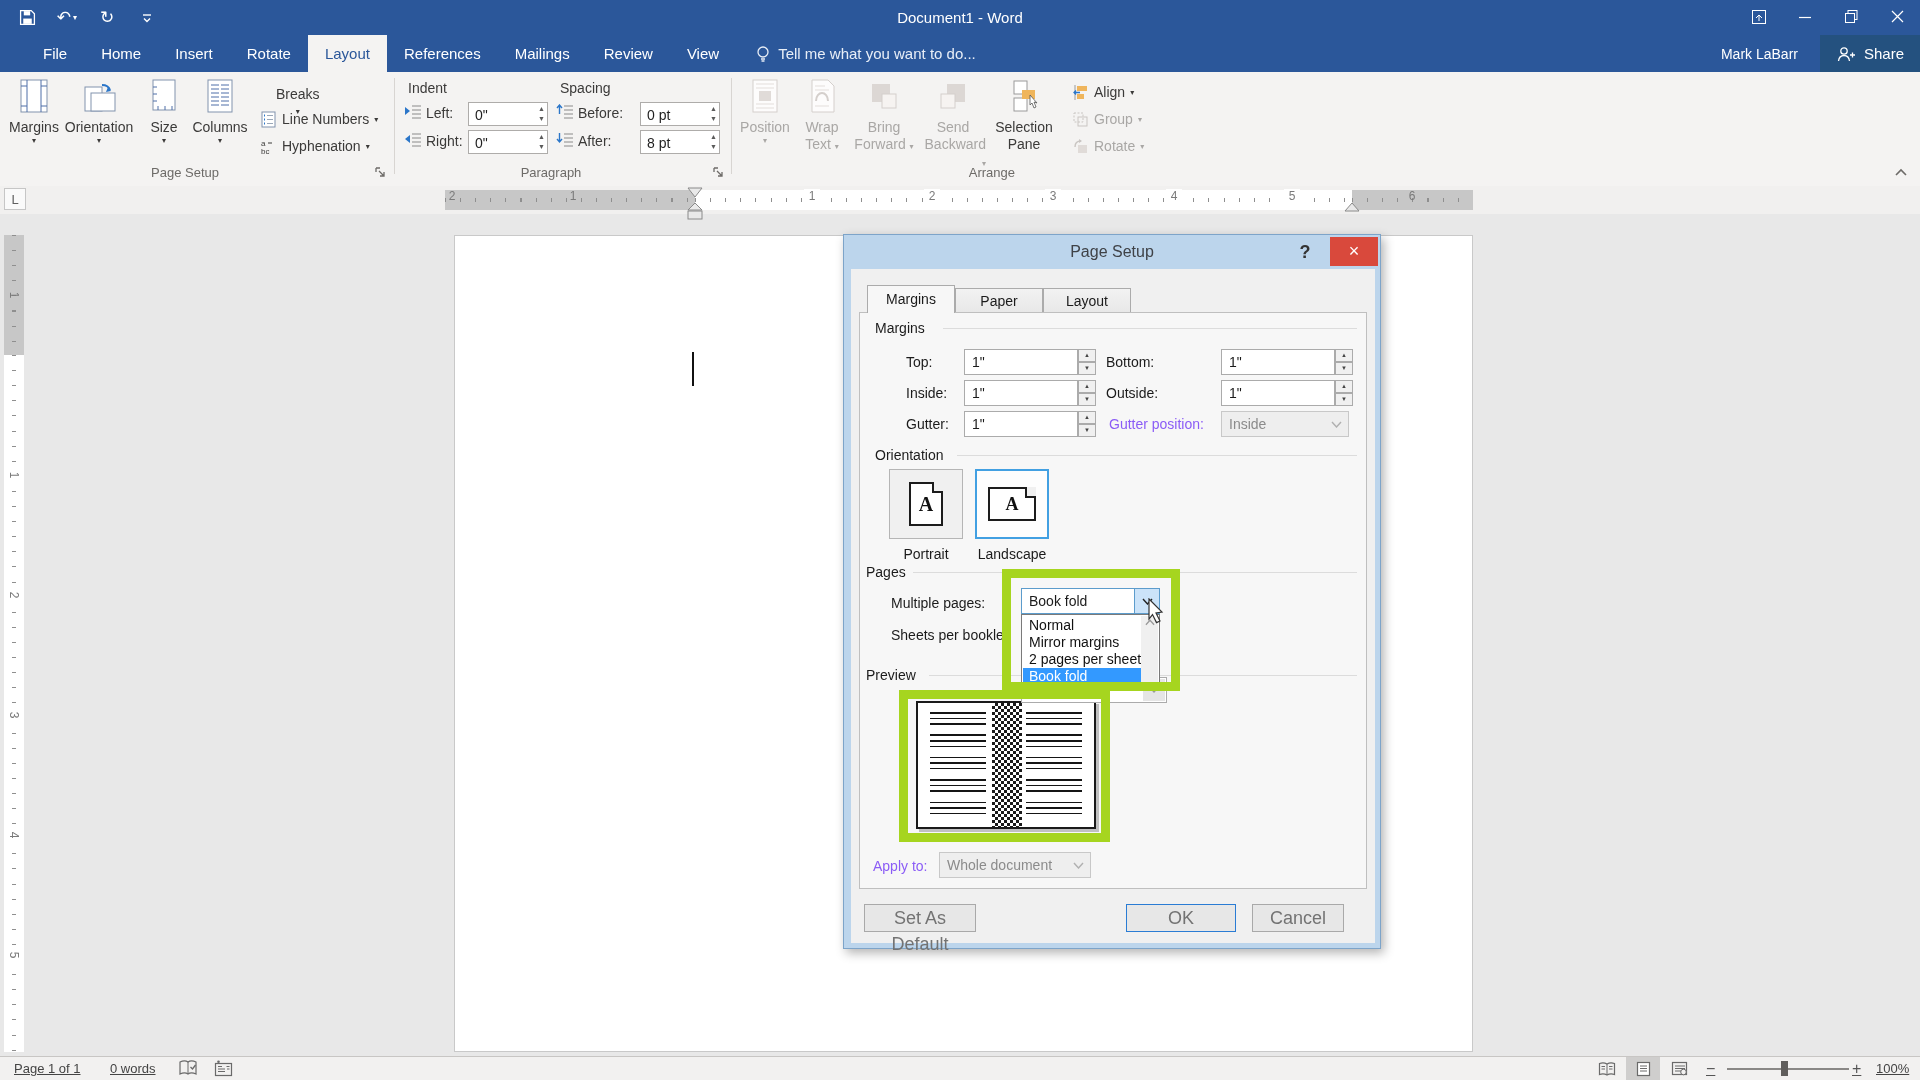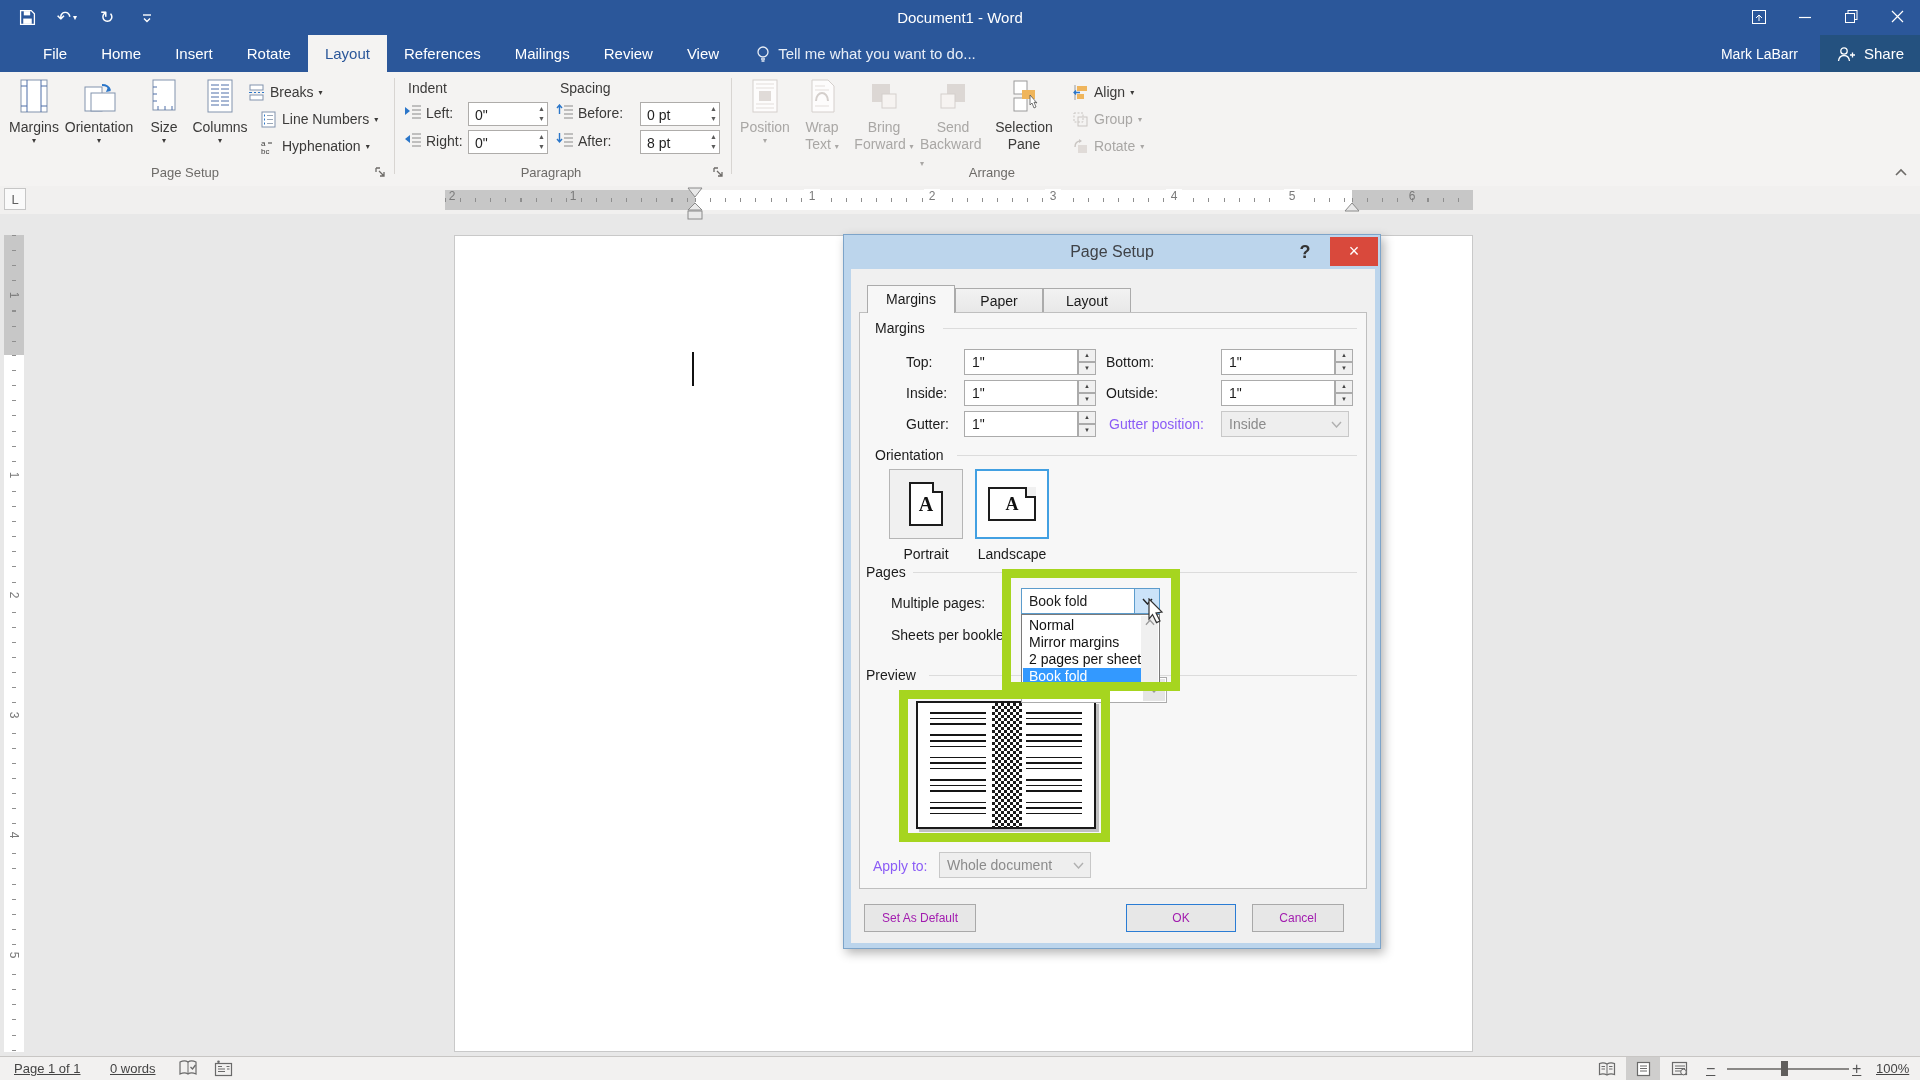--- a/index.html
+++ b/index.html
@@ -29,21 +29,21 @@
   .sharebox{height:37px;display:flex;align-items:center;gap:8px;background:#24517f;padding:0 16px;font-size:15px;}
 
   
   .ribbon{position:absolute;left:0;top:72px;width:1920px;height:114px;background:#f4f3f2;border-bottom:1px solid #d2d0ce;}
   .gsep{position:absolute;top:6px;width:1px;height:96px;background:#d8d5d2;}
   .glabel{position:absolute;top:93px;font-size:13px;color:#6d6b68;text-align:center;}
   .launcher{position:absolute;top:94px;width:15px;height:15px;}
   .bigbtn{position:absolute;top:4px;display:flex;flex-direction:column;align-items:center;}
   .bigbtn .blabel{font-size:14px;color:#3b3a39;line-height:17px;}
   .bigbtn .bcaret{font-size:8px;color:#3b3a39;line-height:9px;}
-  .bigbtn.dis .blabel,.bigbtn.dis .bcaret{color:#a9a7a5;}
+  .bigbtn.dis .blabel,.bigbtn.dis .bcaret{color:#a9a7a5;text-align:right;}
   .iconbox{height:40px;display:flex;align-items:center;justify-content:center;margin-bottom:3px;}
   .smallbtn{position:absolute;display:flex;align-items:center;gap:5px;height:22px;font-size:14px;color:#3b3a39;white-space:nowrap;}
   .smallbtn .bcaret{font-size:8px;}
   .rfield{position:absolute;width:80px;height:24px;background:#fff;border:1px solid #aeacaa;font-size:14px;
           line-height:24px;padding-left:6px;box-sizing:border-box;color:#1f1f1f;}
   .rspin{position:absolute;right:2px;top:1px;display:flex;flex-direction:column;line-height:10px;font-size:7px;color:#5a5a5a;text-align:center;}
   .rowlab{position:absolute;font-size:14px;color:#3b3a39;}
   .collapse{position:absolute;right:12px;top:96px;}
 
   
@@ -105,21 +105,21 @@
   .dditem.sel{background:#3399ff;color:#fff;}
   .ddscroll{position:absolute;right:1px;top:1px;width:17px;height:70px;background:#f0f0f0;display:flex;justify-content:center;padding-top:3px;box-sizing:border-box;}
   .spread{position:absolute;width:180px;height:128px;background:#fff;border:2px solid #1a1a1a;box-sizing:border-box;
           box-shadow:3px 3px 0 rgba(0,0,0,.22);z-index:2;}
   .txtcol{position:absolute;top:9px;width:56px;height:108px;
           background-image:repeating-linear-gradient(to bottom,transparent 0 17px,#fff 17px 22px),
                            repeating-linear-gradient(to bottom,#151515 0 1.5px,transparent 1.5px 5.6px);}
   .gutter{position:absolute;left:74px;top:0;width:30px;height:124px;
           background:conic-gradient(#1a1a1a 25%,#fff 0 50%,#1a1a1a 0 75%,#fff 0) 0 0/6px 6px;}
   .dbtnrow{position:absolute;height:28px;background:#e7e7e7;border:1px solid #a9a9a9;box-sizing:border-box;
-           font-size:12px;color:#a21caf;text-align:center;line-height:26px;z-index:2;}
+           font-size:18px;color:#737373;text-align:center;line-height:26px;z-index:2;}
   .dbtnrow.okb{border:1px solid #2a7cd4;}
 
   
   .hlbox{position:absolute;border:9px solid #a6d51f;box-sizing:border-box;z-index:40;}
 
   
   .statusbar{position:absolute;left:0;top:1056px;width:1920px;height:24px;background:#f2f1f0;border-top:1px solid #c8c6c4;
              font-size:13px;color:#444;}
   .sb-item{position:absolute;top:0;height:23px;line-height:23px;text-decoration:underline;}
   .sb-icon{position:absolute;top:3px;}
@@ -256,21 +256,21 @@
             <rect x="2" y="1" width="24" height="32" fill="#fff" stroke="#8193ad"></rect>
             <g stroke="#4f6fa8">
               <path d="M5 6h8M5 10h8M5 14h8M5 18h8M5 22h8M5 26h8"></path>
               <path d="M15 6h8M15 10h8M15 14h8M15 18h8M15 22h8M15 26h8"></path>
             </g>
           </svg>
         </div>
       <span class="blabel">Columns</span>
       <span class="bcaret">▾</span>
     </div>
-    <div class="smallbtn" style="left:248px;top:9px;">
+    <div class="smallbtn" style="left:276px;top:9px;flex-direction:column;">
       <svg width="17" height="17" viewBox="0 0 17 17">
           <rect x="2" y="1" width="13" height="5" fill="#fff" stroke="#8193ad"></rect>
           <rect x="2" y="11" width="13" height="5" fill="#fff" stroke="#8193ad"></rect>
           <path d="M1 8.5h3M6 8.5h2M10 8.5h2M14 8.5h2" stroke="#2b76c9"></path>
         </svg>
       <span>Breaks</span>
       <span class="bcaret">▾</span>
     </div>
     <div class="smallbtn" style="left:260px;top:36px;">
       <svg width="17" height="17" viewBox="0 0 17 17">

